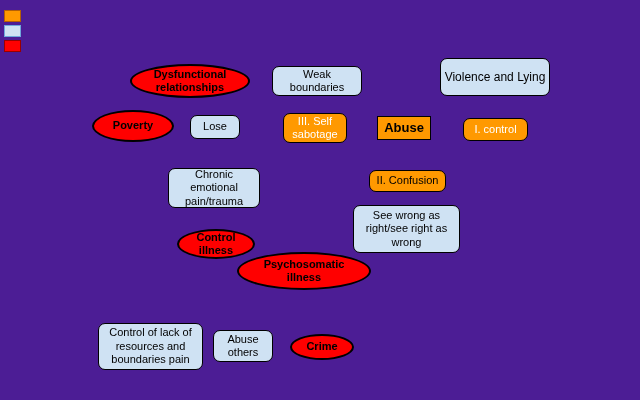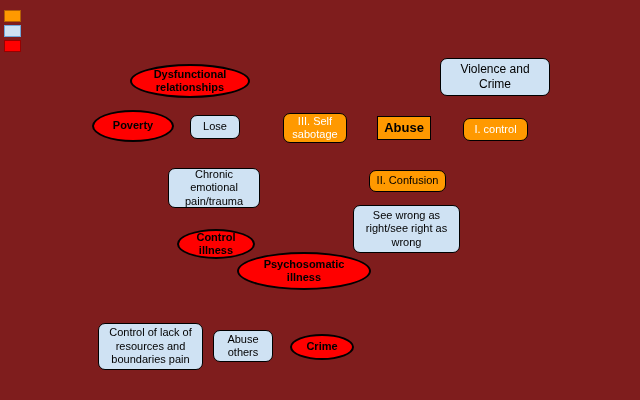--- a/index.html
+++ b/index.html
@@ -5,21 +5,21 @@
   html, body {
     margin: 0;
     padding: 0;
     background: #000000;
     font-family: "Liberation Sans", sans-serif;
   }
   .canvas {
     position: relative;
     width: 640px;
     height: 400px;
-    background: #7f1d1d;
+    background: #4c1d95;
     overflow: hidden;
   }
   .node {
     position: absolute;
     display: flex;
     align-items: center;
     justify-content: center;
     text-align: center;
     box-sizing: border-box;
     font-size: 11px;
@@ -72,22 +72,24 @@
 
   <div class="legend">
     <div class="swatch swatch-orange"></div>
     <div class="swatch swatch-blue"></div>
     <div class="swatch swatch-red"></div>
   </div>
 
   <div class="node ellipse" style="left:130px;top:64px;width:120px;height:34px">Dysfunctional
 relationships</div>
 
+  <div class="node rect" style="left:272px;top:66px;width:90px;height:30px">Weak
+boundaries</div>
 
-  <div class="node rect fs12" style="left:440px;top:58px;width:110px;height:38px">Violence and Crime</div>
+  <div class="node rect fs12" style="left:440px;top:58px;width:110px;height:38px">Violence and Lying</div>
 
   <div class="node ellipse" style="left:92px;top:110px;width:82px;height:32px">Poverty</div>
 
   <div class="node rect" style="left:190px;top:115px;width:50px;height:24px">Lose</div>
 
   <div class="node orange white-text" style="left:283px;top:113px;width:64px;height:30px">III. Self
 sabotage</div>
 
   <div class="node orange sharp bold fs13" style="left:377px;top:116px;width:54px;height:24px">Abuse</div>
 

